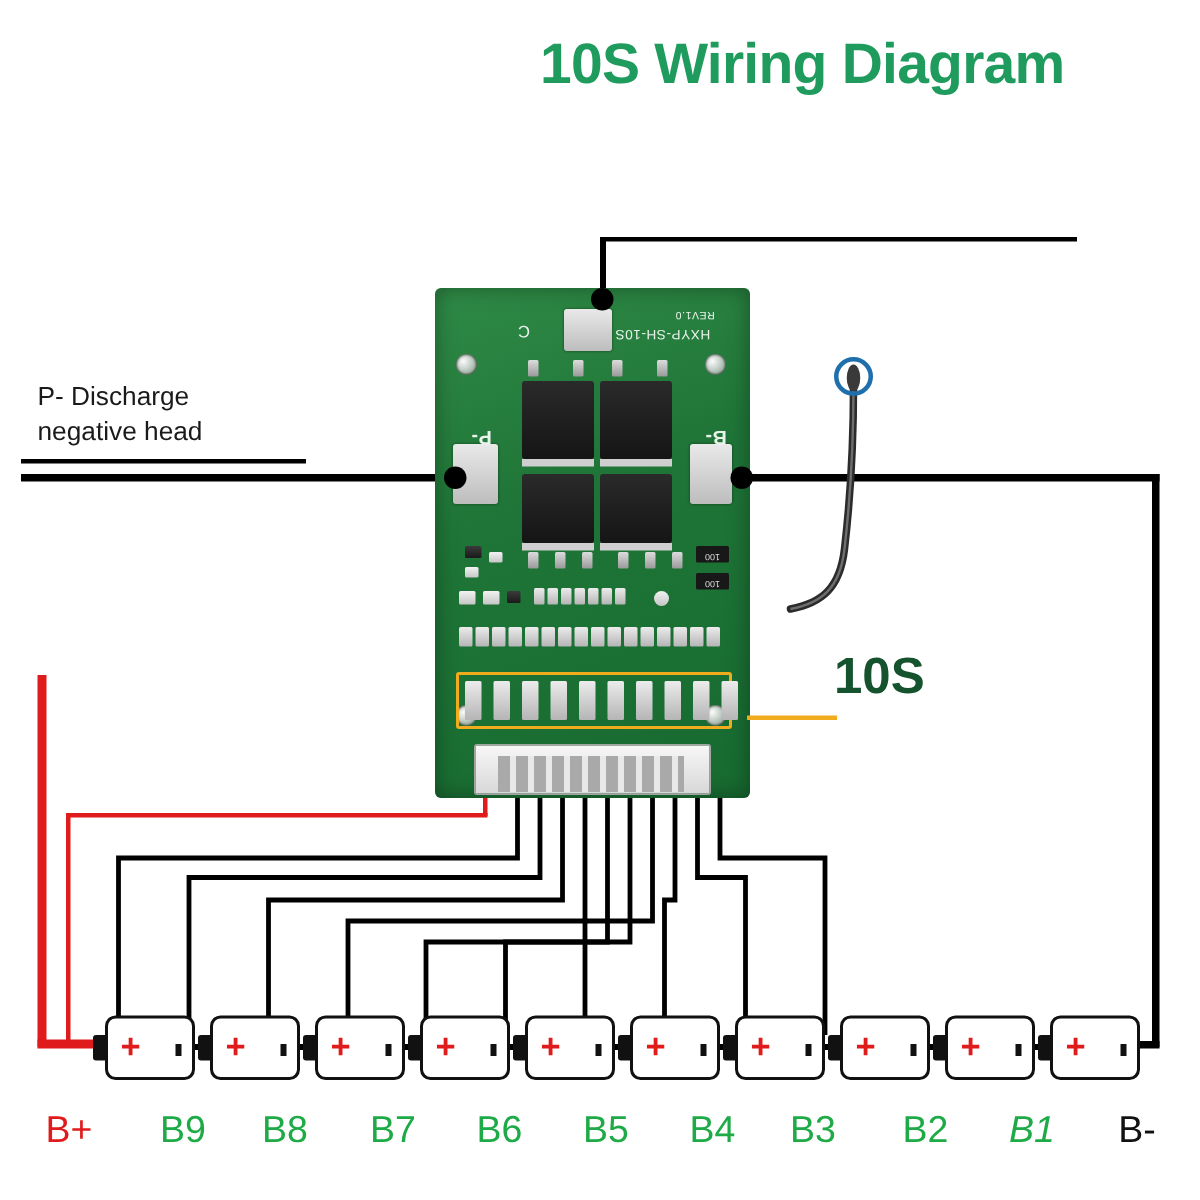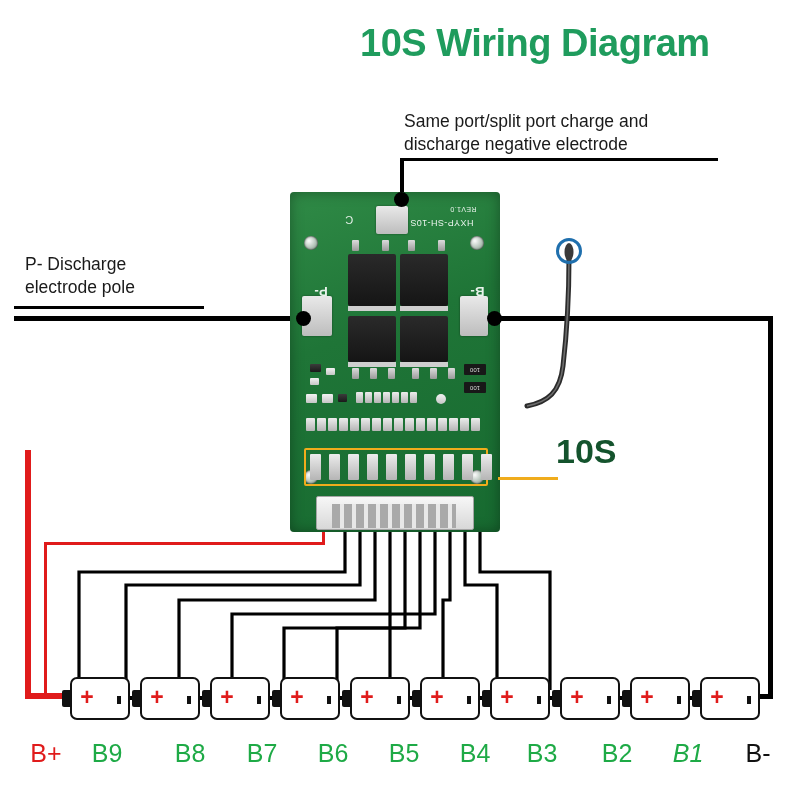--- a/index.html
+++ b/index.html
@@ -355,24 +355,22 @@
   <div class="conn-dot" style="left:296px; top:311px;"></div>
   <div class="conn-dot" style="left:487px; top:311px;"></div>
 
   <svg class="overlay" viewBox="0 0 800 800">
     <path d="M569,258 C569,300 566,340 563,366 C560,392 548,402 527,406" fill="none" stroke="#2b2b2b" stroke-width="5" stroke-linecap="round"></path>
     <path d="M569,258 C569,300 566,340 563,366 C560,392 548,402 527,406" fill="none" stroke="#6e6e6e" stroke-width="1.6"></path>
     <ellipse cx="569" cy="252" rx="4.5" ry="9" fill="#3a3a3a"></ellipse>
   </svg>
   <div class="ntc-ring" style="left:556px; top:238px;"></div>
 
-  <div class="ann ann-top">Same port/split port charge and
-discharge negative electrode</div>
   <div class="ann ann-pminus">P- Discharge
-electrode pole</div>
+negative head</div>
 
   <div>
 
     <div class="w" style="left:126px; top:696px; width:14px; height:4px;"></div>
     <div class="w" style="left:196px; top:696px; width:14px; height:4px;"></div>
     <div class="w" style="left:266px; top:696px; width:14px; height:4px;"></div>
     <div class="w" style="left:336px; top:696px; width:14px; height:4px;"></div>
     <div class="w" style="left:406px; top:696px; width:14px; height:4px;"></div>
     <div class="w" style="left:476px; top:696px; width:14px; height:4px;"></div>
     <div class="w" style="left:546px; top:696px; width:14px; height:4px;"></div>
@@ -426,21 +424,21 @@
       <span class="plus">+</span>
       <span class="minus"></span>
     </div>
     <div class="batt" style="left:700px;">
       <span class="plus">+</span>
       <span class="minus"></span>
     </div>
   </div>
 
   <div class="blabel red" style="left:16px;">B+</div>
-  <div class="blabel" style="left:77px;">B9</div>
+  <div class="blabel" style="left:92px;">B9</div>
   <div class="blabel" style="left:160px;">B8</div>
   <div class="blabel" style="left:232px;">B7</div>
   <div class="blabel" style="left:303px;">B6</div>
   <div class="blabel" style="left:374px;">B5</div>
   <div class="blabel" style="left:445px;">B4</div>
   <div class="blabel" style="left:512px;">B3</div>
   <div class="blabel" style="left:587px;">B2</div>
   <div class="blabel" style="left:658px;font-style:italic;">B1</div>
   <div class="blabel black" style="left:728px;">B-</div>
 

